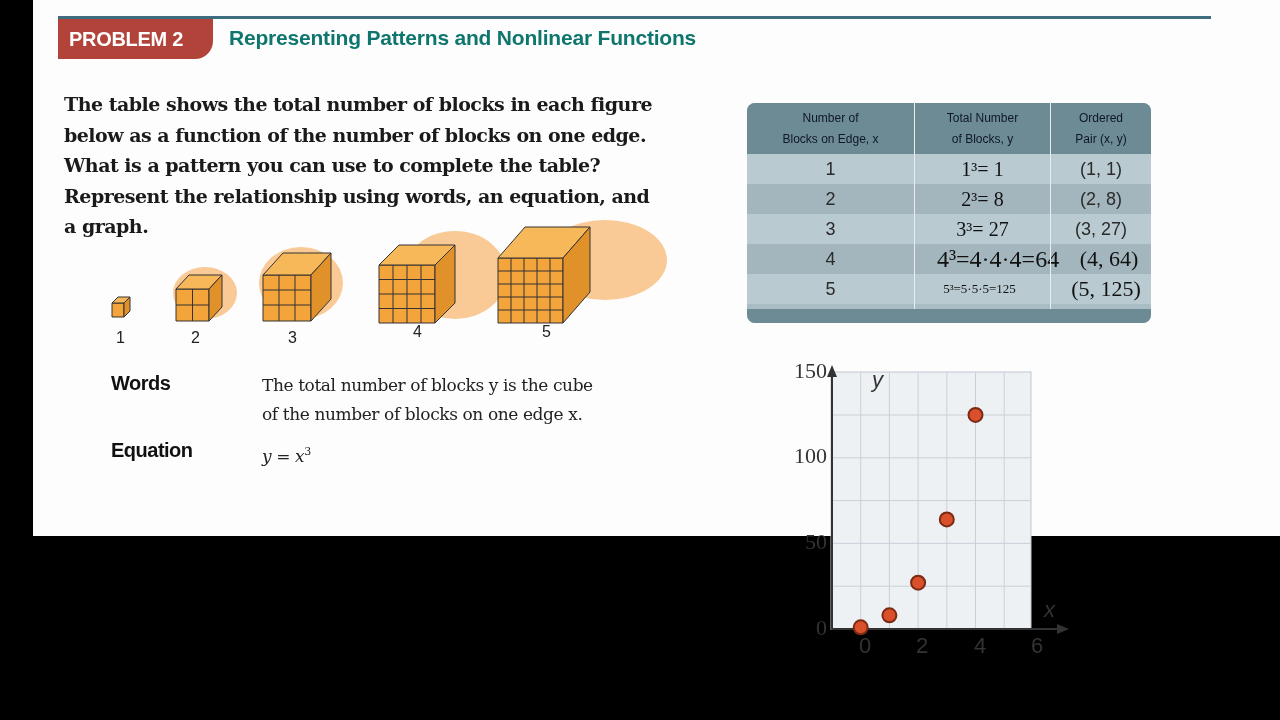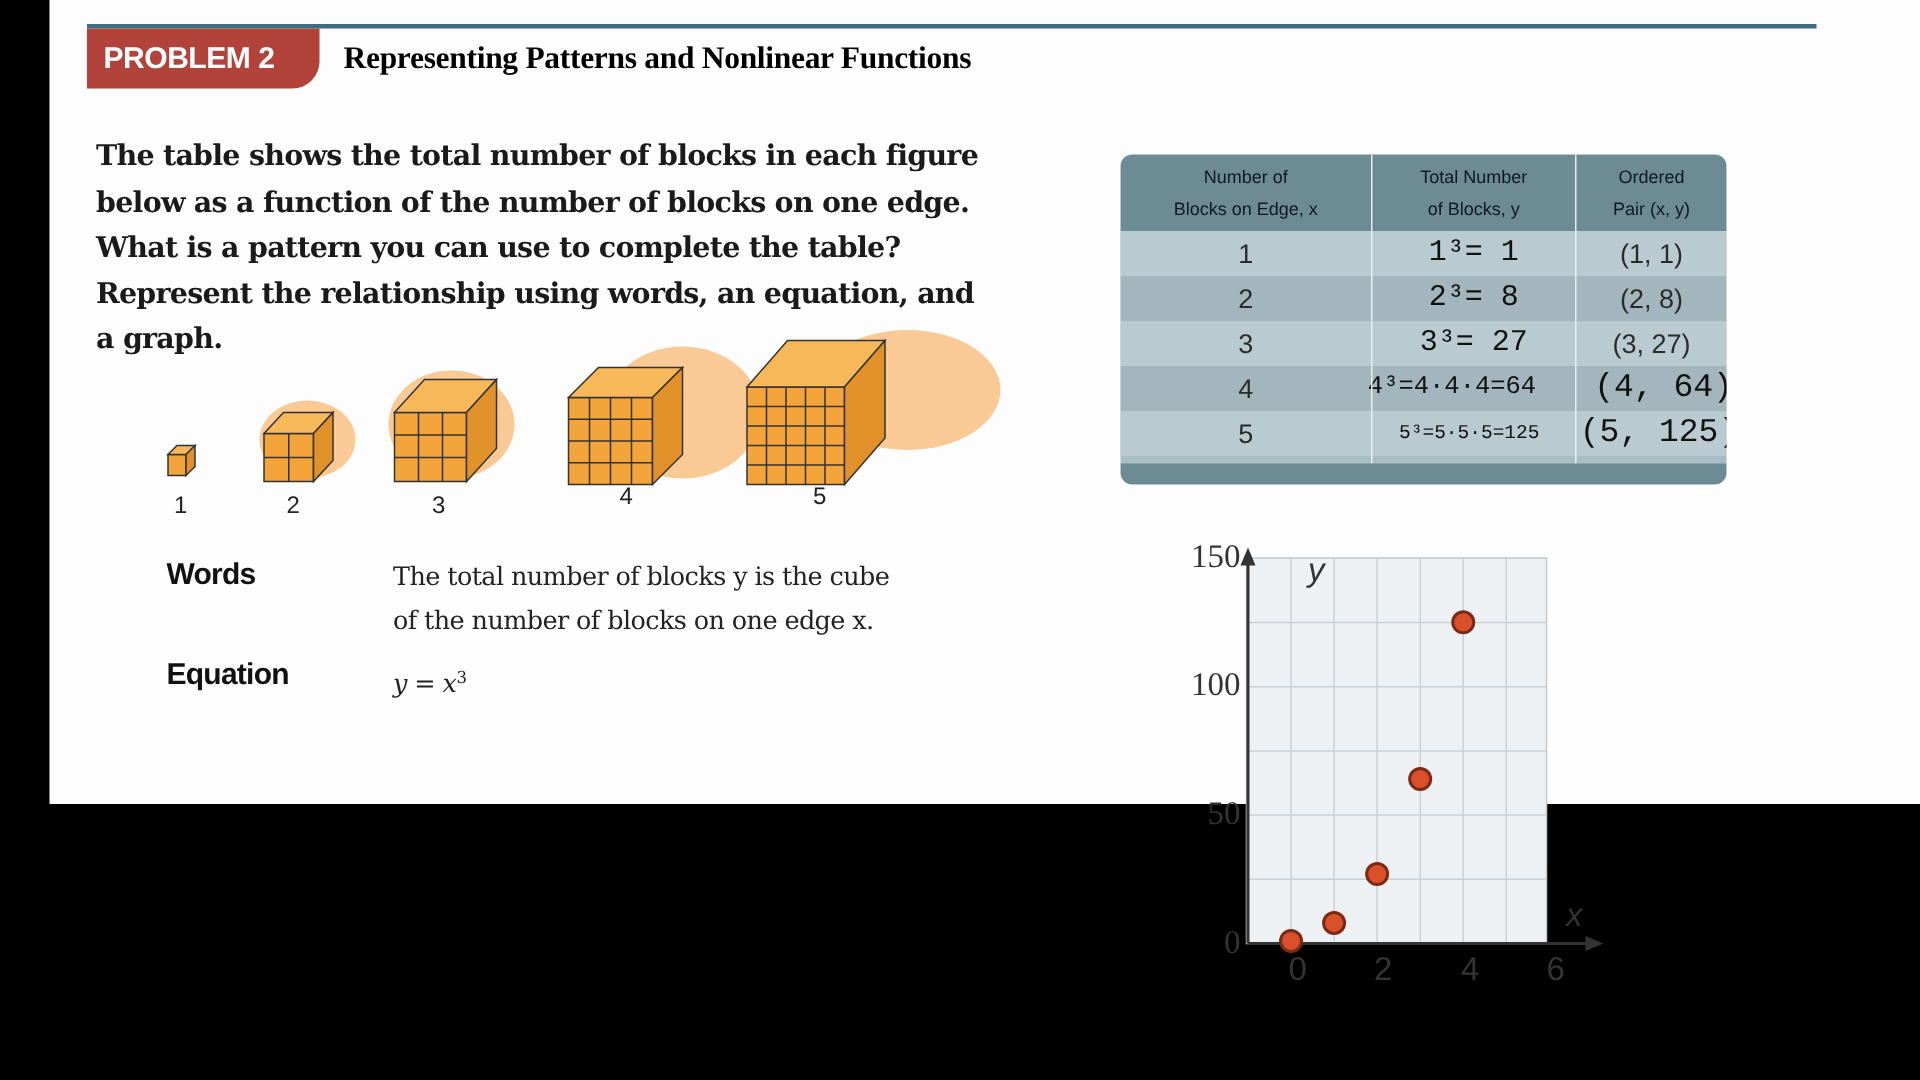--- a/index.html
+++ b/index.html
@@ -1,32 +1,32 @@
 <!DOCTYPE html>
 <html><head>
 <meta charset="utf-8">
 <style>
   html, body { margin: 0; padding: 0; }
   body { width: 1280px; height: 720px; background: #000; position: relative; overflow: hidden; font-family: "DejaVu Sans", sans-serif; }
   .page { position: absolute; left: 33px; top: 0; width: 1214px; height: 536px; background: #fdfdfd; padding-left: 48px; }
   .topline { position: absolute; left: 25px; top: 16px; width: 1153px; height: 3px; background: #3f6d80; }
   .badge { position: absolute; left: 25px; top: 19px; width: 155px; height: 40px; background: #b2433a; border-bottom-right-radius: 18px; color: #fff; font-family: "Liberation Sans", sans-serif; font-weight: bold; font-size: 20px; line-height: 40px; padding-left: 11px; box-sizing: border-box; letter-spacing: -0.3px; }
-  .ptitle { position: absolute; left: 196px; top: 26px; font-family: Liberation Serif, serif; font-weight: bold; font-size: 21px; color: #000000; letter-spacing: -0.2px; }
+  .ptitle { position: absolute; left: 196px; top: 26px; font-family: Liberation Sans, sans-serif; font-weight: bold; font-size: 21px; color: #0f766e; letter-spacing: -0.2px; }
   .prompt { position: absolute; left: 31px; top: 89px; width: 650px; font-family: "DejaVu Serif", serif; font-weight: bold; font-size: 19px; line-height: 30.5px; color: #1a1a1a; letter-spacing: -0.5px; }
   .prompt div { white-space: nowrap; }
   .figs { position: absolute; left: 60px; top: 215px; width: 600px; height: 140px; }
   .fig-label { position: absolute; font-family: "Liberation Sans", sans-serif; font-size: 16px; color: #222; }
   .rep { position: absolute; left: 78px; font-family: "Liberation Sans", sans-serif; font-weight: bold; font-size: 20px; color: #111; letter-spacing: -0.5px; }
   .rep-text { position: absolute; left: 229px; font-family: "DejaVu Serif", serif; font-size: 17px; line-height: 29px; color: #222; letter-spacing: -0.4px; }
   .tbl { position: absolute; left: 714px; top: 103px; width: 404px; height: 220px; background: #a9bdc4; border-radius: 8px; overflow: hidden; }
   .tbl-head { position: absolute; left: 0; top: 0; width: 404px; height: 51px; background: #6c8b94; }
   .th { position: absolute; top: 0; height: 51px; color: #0f172a; font-family: "Liberation Sans", sans-serif; font-size: 12px; line-height: 21px; text-align: center; display: flex; align-items: center; justify-content: center; }
   .tr { position: absolute; left: 0; width: 404px; height: 30px; }
   .td { position: absolute; top: 0; height: 30px; line-height: 30px; text-align: center; font-family: "Liberation Sans", sans-serif; font-size: 18px; color: #2b2b2b; }
-  .hand { font-family: Liberation Mono, monospace; color: #111; font-size: 20px; }
+  .hand { font-family: Liberation Serif, serif; color: #111; font-size: 20px; }
   .tbl-foot { position: absolute; left: 0; bottom: 0; width: 404px; height: 14px; background: #6c8b94; }
   .vline { position: absolute; top: 0; width: 1px; background: #e8eef0; height: 206px; }
   .graph { position: absolute; left: 740px; top: 355px; width: 320px; height: 310px; }
   .ytick { position: absolute; font-family: Liberation Serif, serif; font-size: 22px; color: #333; text-align: right; width: 48px; }
   .xtick { position: absolute; font-family: "Liberation Sans", sans-serif; font-size: 22px; color: #333; }
   .axis-label { position: absolute; font-family: "Liberation Sans", sans-serif; font-style: italic; font-size: 22px; color: #333; }
 </style>
 </head>
 <body>
 
@@ -154,21 +154,21 @@
       <div class="td hand" style="left:168px;width:135px;">2³= 8</div>
       <div class="td" style="left:304px;width:100px;">(2, 8)</div>
     </div>
     <div class="tr" style="top:111px;background:#b9cad0;">
       <div class="td" style="left:0;width:167px;">3</div>
       <div class="td hand" style="left:168px;width:135px;">3³= 27</div>
       <div class="td" style="left:304px;width:100px;">(3, 27)</div>
     </div>
     <div class="tr" style="top:141px;background:#a3b6bd;">
       <div class="td" style="left:0;width:167px;">4</div>
-      <div class="td hand" style="left:136px;width:170px;font-size:17px;">4³=4·4·4=64</div>
+      <div class="td hand" style="left:166px;width:170px;font-size:24px;">4³=4·4·4=64</div>
       <div class="td hand" style="left:312px;width:100px;font-size:22px;">(4, 64)</div>
     </div>
     <div class="tr" style="top:171px;background:#b9cad0;">
       <div class="td" style="left:0;width:167px;">5</div>
       <div class="td hand" style="left:140px;width:185px;font-size:13px;">5³=5·5·5=125</div>
       <div class="td hand" style="left:304px;width:110px;font-size:22px;">(5, 125)</div>
     </div>
     <div class="vline" style="left:167px;"></div>
     <div class="vline" style="left:303px;"></div>
     <div class="tbl-foot"></div>

